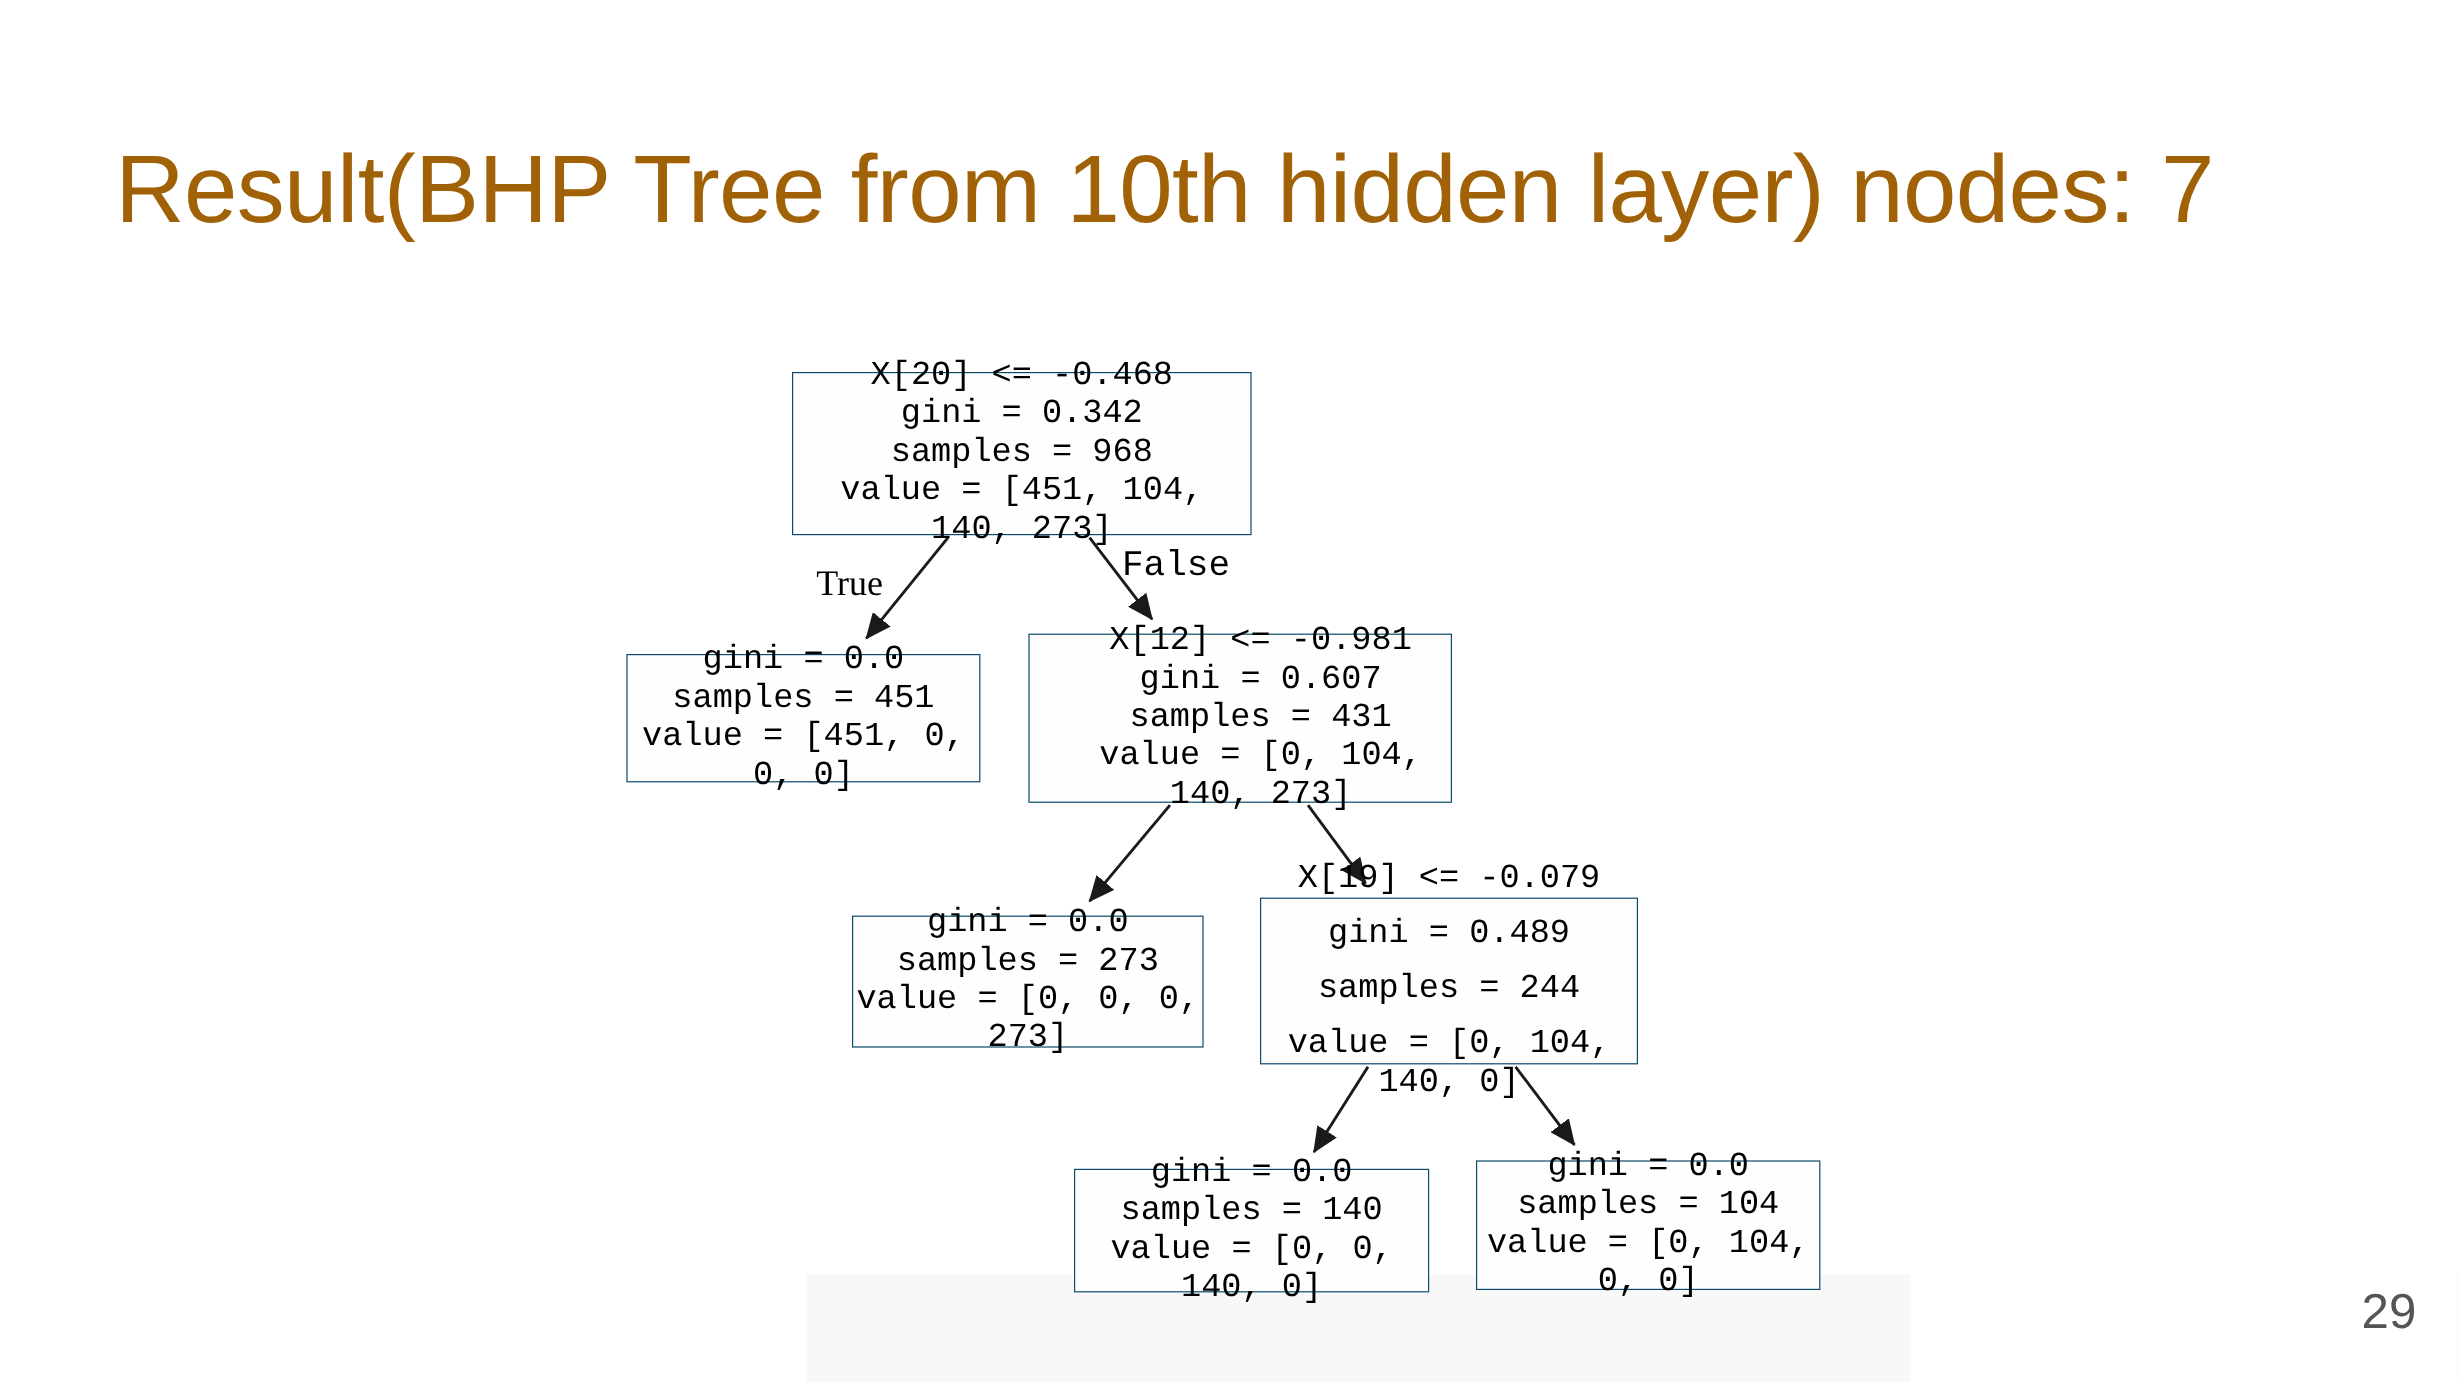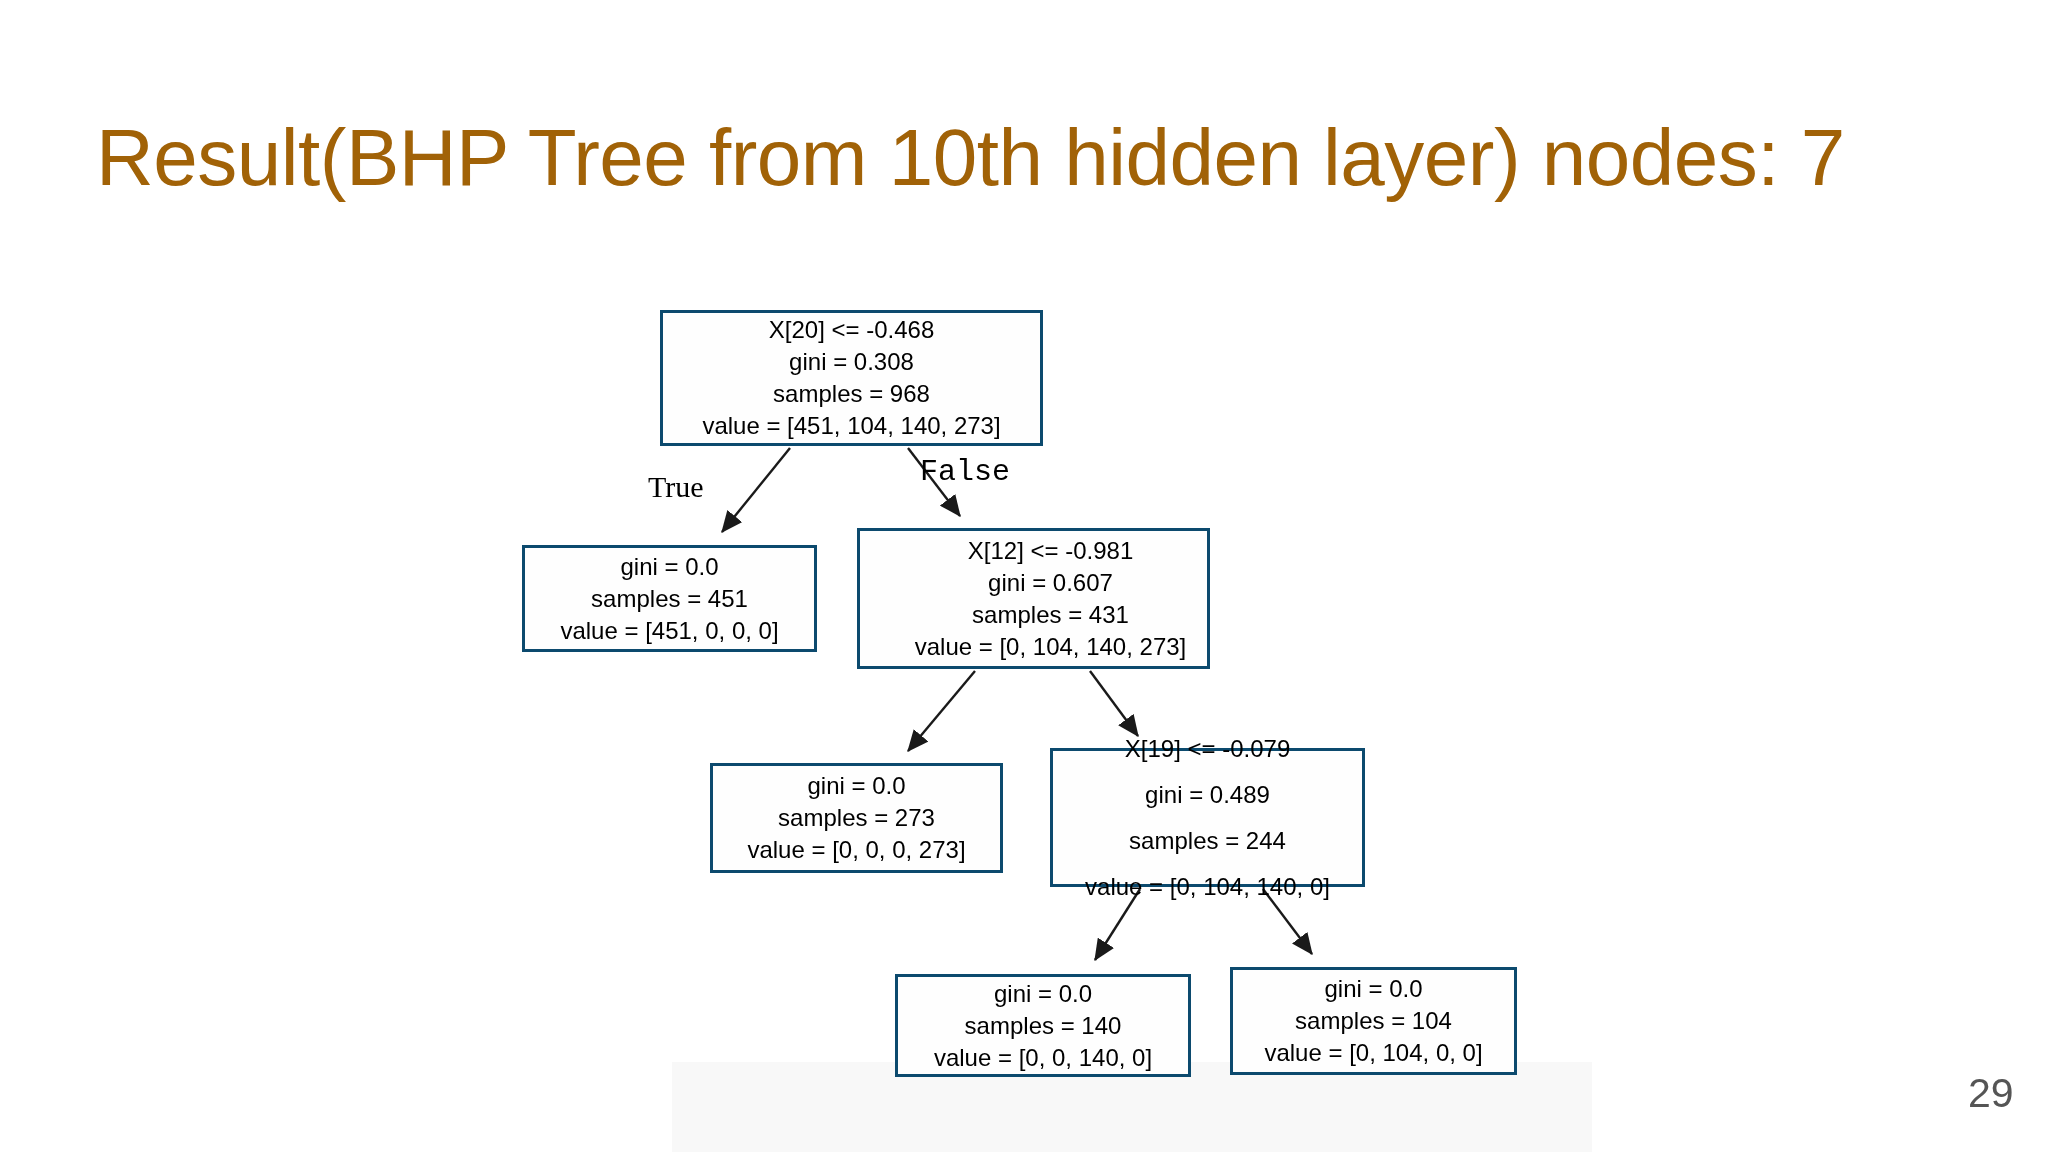--- a/index.html
+++ b/index.html
@@ -26,42 +26,43 @@
     position: absolute;
     left: 672px;
     top: 1062px;
     width: 920px;
     height: 90px;
     background: #f8f8f8;
   }
   .tree-node {
     position: absolute;
     box-sizing: border-box;
-    border: 3px solid #0c4a6e;
+    border: 1px solid #0c4a6e;
     background: #fefefe;
     display: flex;
     flex-direction: column;
     justify-content: center;
     text-align: center;
-    font-family: Liberation Sans, sans-serif;
-    font-size: 24px;
+    font-family: Liberation Mono, monospace;
+    font-size: 28px;
     line-height: 32px;
     color: #000000;
   }
   .tree-node span { display: block; }
   .node-root    { left: 660px;  top: 310px; width: 383px; height: 136px; }
   .node-leaf451 { left: 522px;  top: 545px; width: 295px; height: 107px; }
   .node-x12     { left: 857px;  top: 528px; width: 353px; height: 141px; padding-left: 34px; }
   .node-leaf273 { left: 710px;  top: 763px; width: 293px; height: 110px; }
   .node-x19     { left: 1050px; top: 748px; width: 315px; height: 139px; gap: 14px; }
   .node-leaf140 { left: 895px;  top: 974px; width: 296px; height: 103px; }
   .node-leaf104 { left: 1230px; top: 967px; width: 287px; height: 108px; }
   .edge-label {
     position: absolute;
     width: 120px;
+    text-align: center;
     font-family: "Liberation Serif", serif;
     font-size: 30px;
     color: #000000;
   }
   .edge-label-true  { left: 648px; top: 470px; }
   .edge-label-false { left: 920px; top: 455px; font-family: Liberation Mono, monospace; }
   .edges-svg {
     position: absolute;
     left: 0; top: 0;
     width: 2048px; height: 1152px;
@@ -99,21 +100,21 @@
       <line x1="1263" y1="889" x2="1312" y2="954" marker-end="url(#arrowhead)"></line>
     </g>
   </svg>
 
   <div class="edge-label edge-label-true">True</div>
 
   <div class="edge-label edge-label-false">False</div>
 
   <div class="tree-node node-root">
     <span>X[20] &lt;= -0.468</span>
-    <span>gini = 0.308</span>
+    <span>gini = 0.342</span>
     <span>samples = 968</span>
     <span>value = [451, 104, 140, 273]</span>
   </div>
 
   <div class="tree-node node-leaf451">
     <span>gini = 0.0</span>
     <span>samples = 451</span>
     <span>value = [451, 0, 0, 0]</span>
   </div>
 

